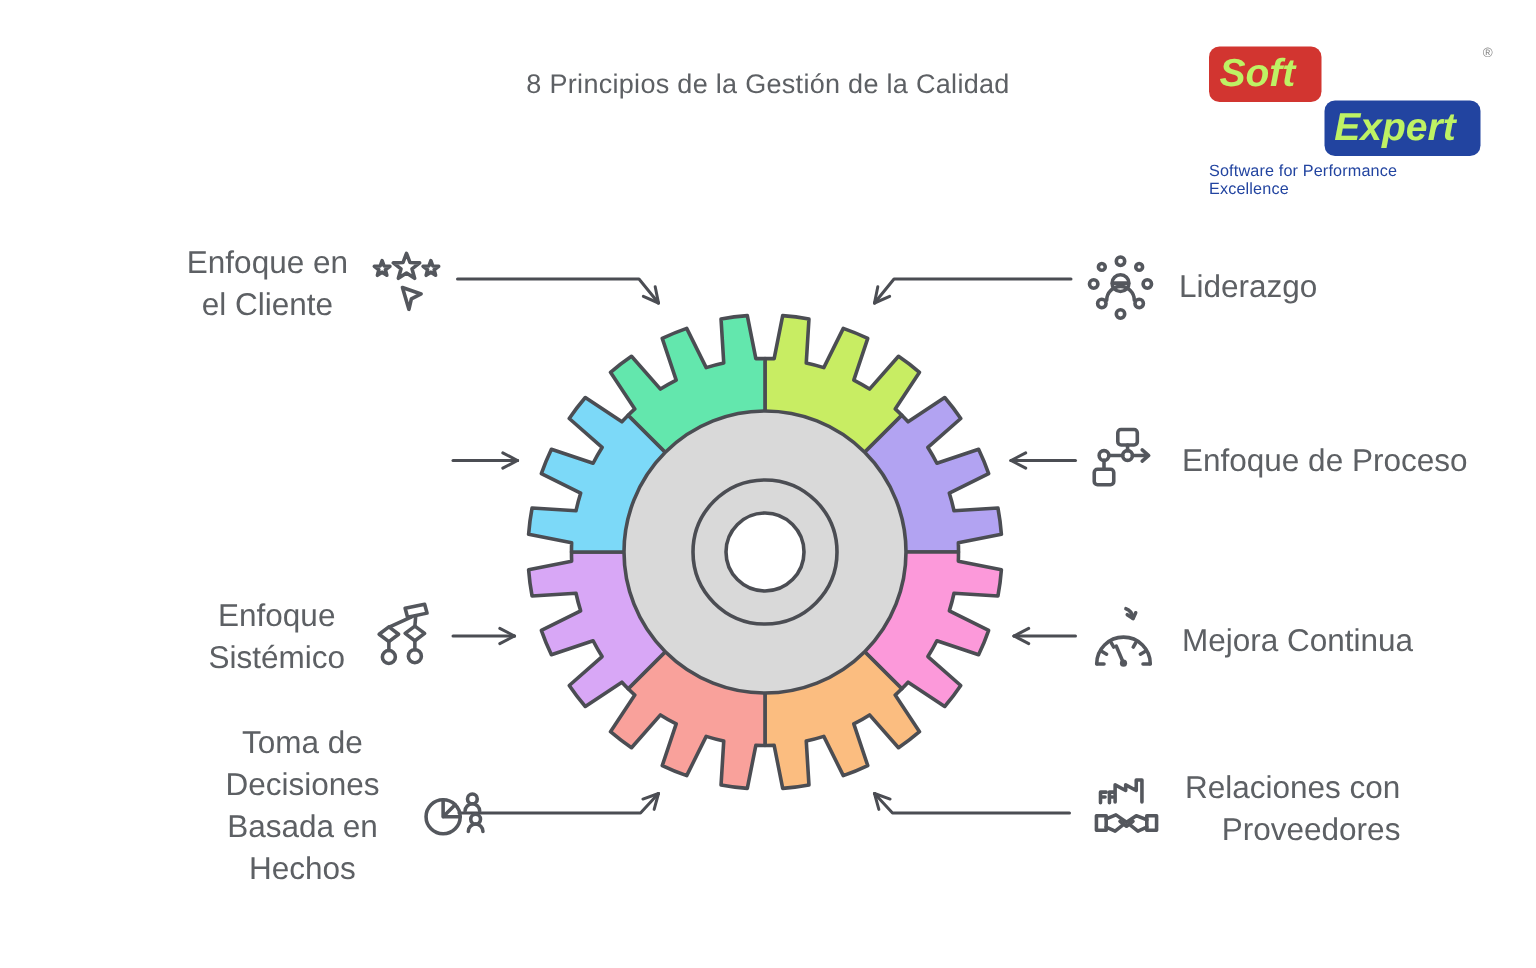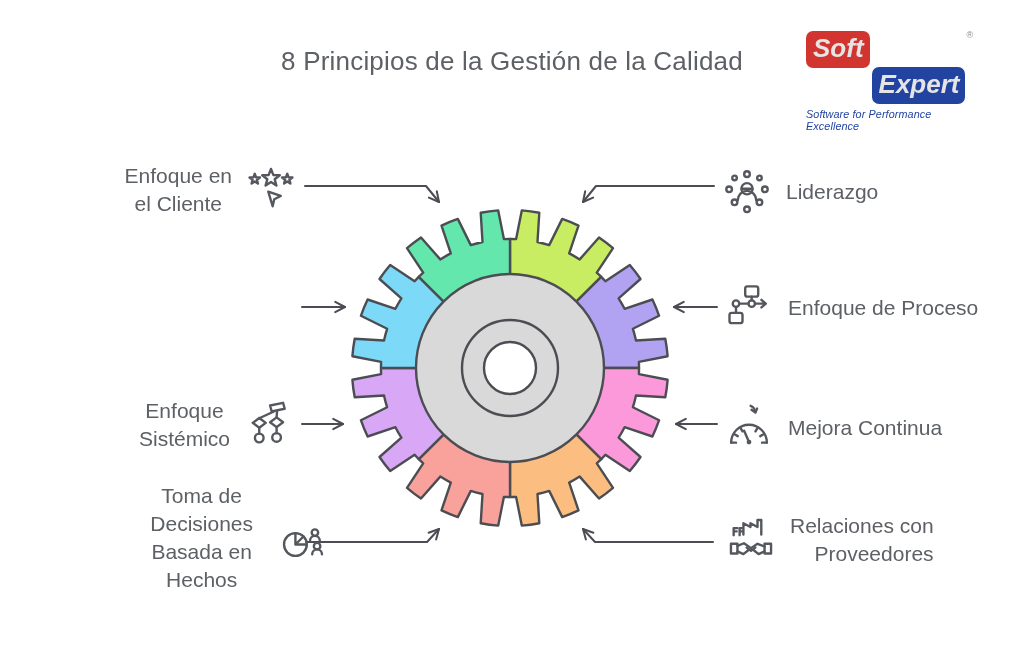--- a/index.html
+++ b/index.html
@@ -1,28 +1,28 @@
 <!DOCTYPE html>
 <html><head>
 <meta charset="utf-8">
 <style>
   html,body{margin:0;padding:0;background:#fff;}
   .canvas{position:relative;width:1024px;height:645px;background:#ffffff;overflow:hidden;
           font-family:"Liberation Sans",sans-serif;color:#5d6064;}
   .title{position:absolute;top:46px;left:0;width:1024px;text-align:center;
-         font-size:26px;letter-spacing:.2px;color:#5d6064;}
+         font-size:18px;letter-spacing:.2px;color:#5d6064;}
   
   .logo{position:absolute;left:806px;top:31px;width:180px;}
   .logo-boxes{display:flex;align-items:flex-start;}
-  .logo-soft,.logo-expert{display:inline-block;color:#e5e5e5;font-style:italic;font-weight:bold;
-         font-size:26px;line-height:26px;padding:4px 6px 7px 7px;border-radius:7px;}
+  .logo-soft,.logo-expert{display:inline-block;color:#bef264;font-style:italic;font-weight:bold;
+         font-size:26px;line-height:26px;padding:4px 17px 7px 7px;border-radius:7px;}
   .logo-soft{background:#d23530;margin-right:2px;}
   .logo-expert{background:#2244a0;margin-top:36px;}
   .logo-reg{font-size:9px;color:#888;margin-left:1px;line-height:9px;}
-  .logo-tagline{font-style:italic;color:#2244a0;font-size:10.8px;margin-top:4px;letter-spacing:.1px;}
+  .logo-tagline{color:#2244a0;font-size:10.8px;margin-top:4px;letter-spacing:.1px;}
   
   #scene{position:absolute;left:0;top:0;}
   
   .principle{position:absolute;display:flex;align-items:center;gap:13px;
              font-size:21px;line-height:28px;color:#5d6064;}
   .principle .txt{white-space:pre-line;}
   .p-left .txt{text-align:center;}
   .p-right .txt{text-align:right;}
   .icon{width:52px;height:52px;flex:0 0 52px;}
   .icon svg{width:52px;height:52px;display:block;}

